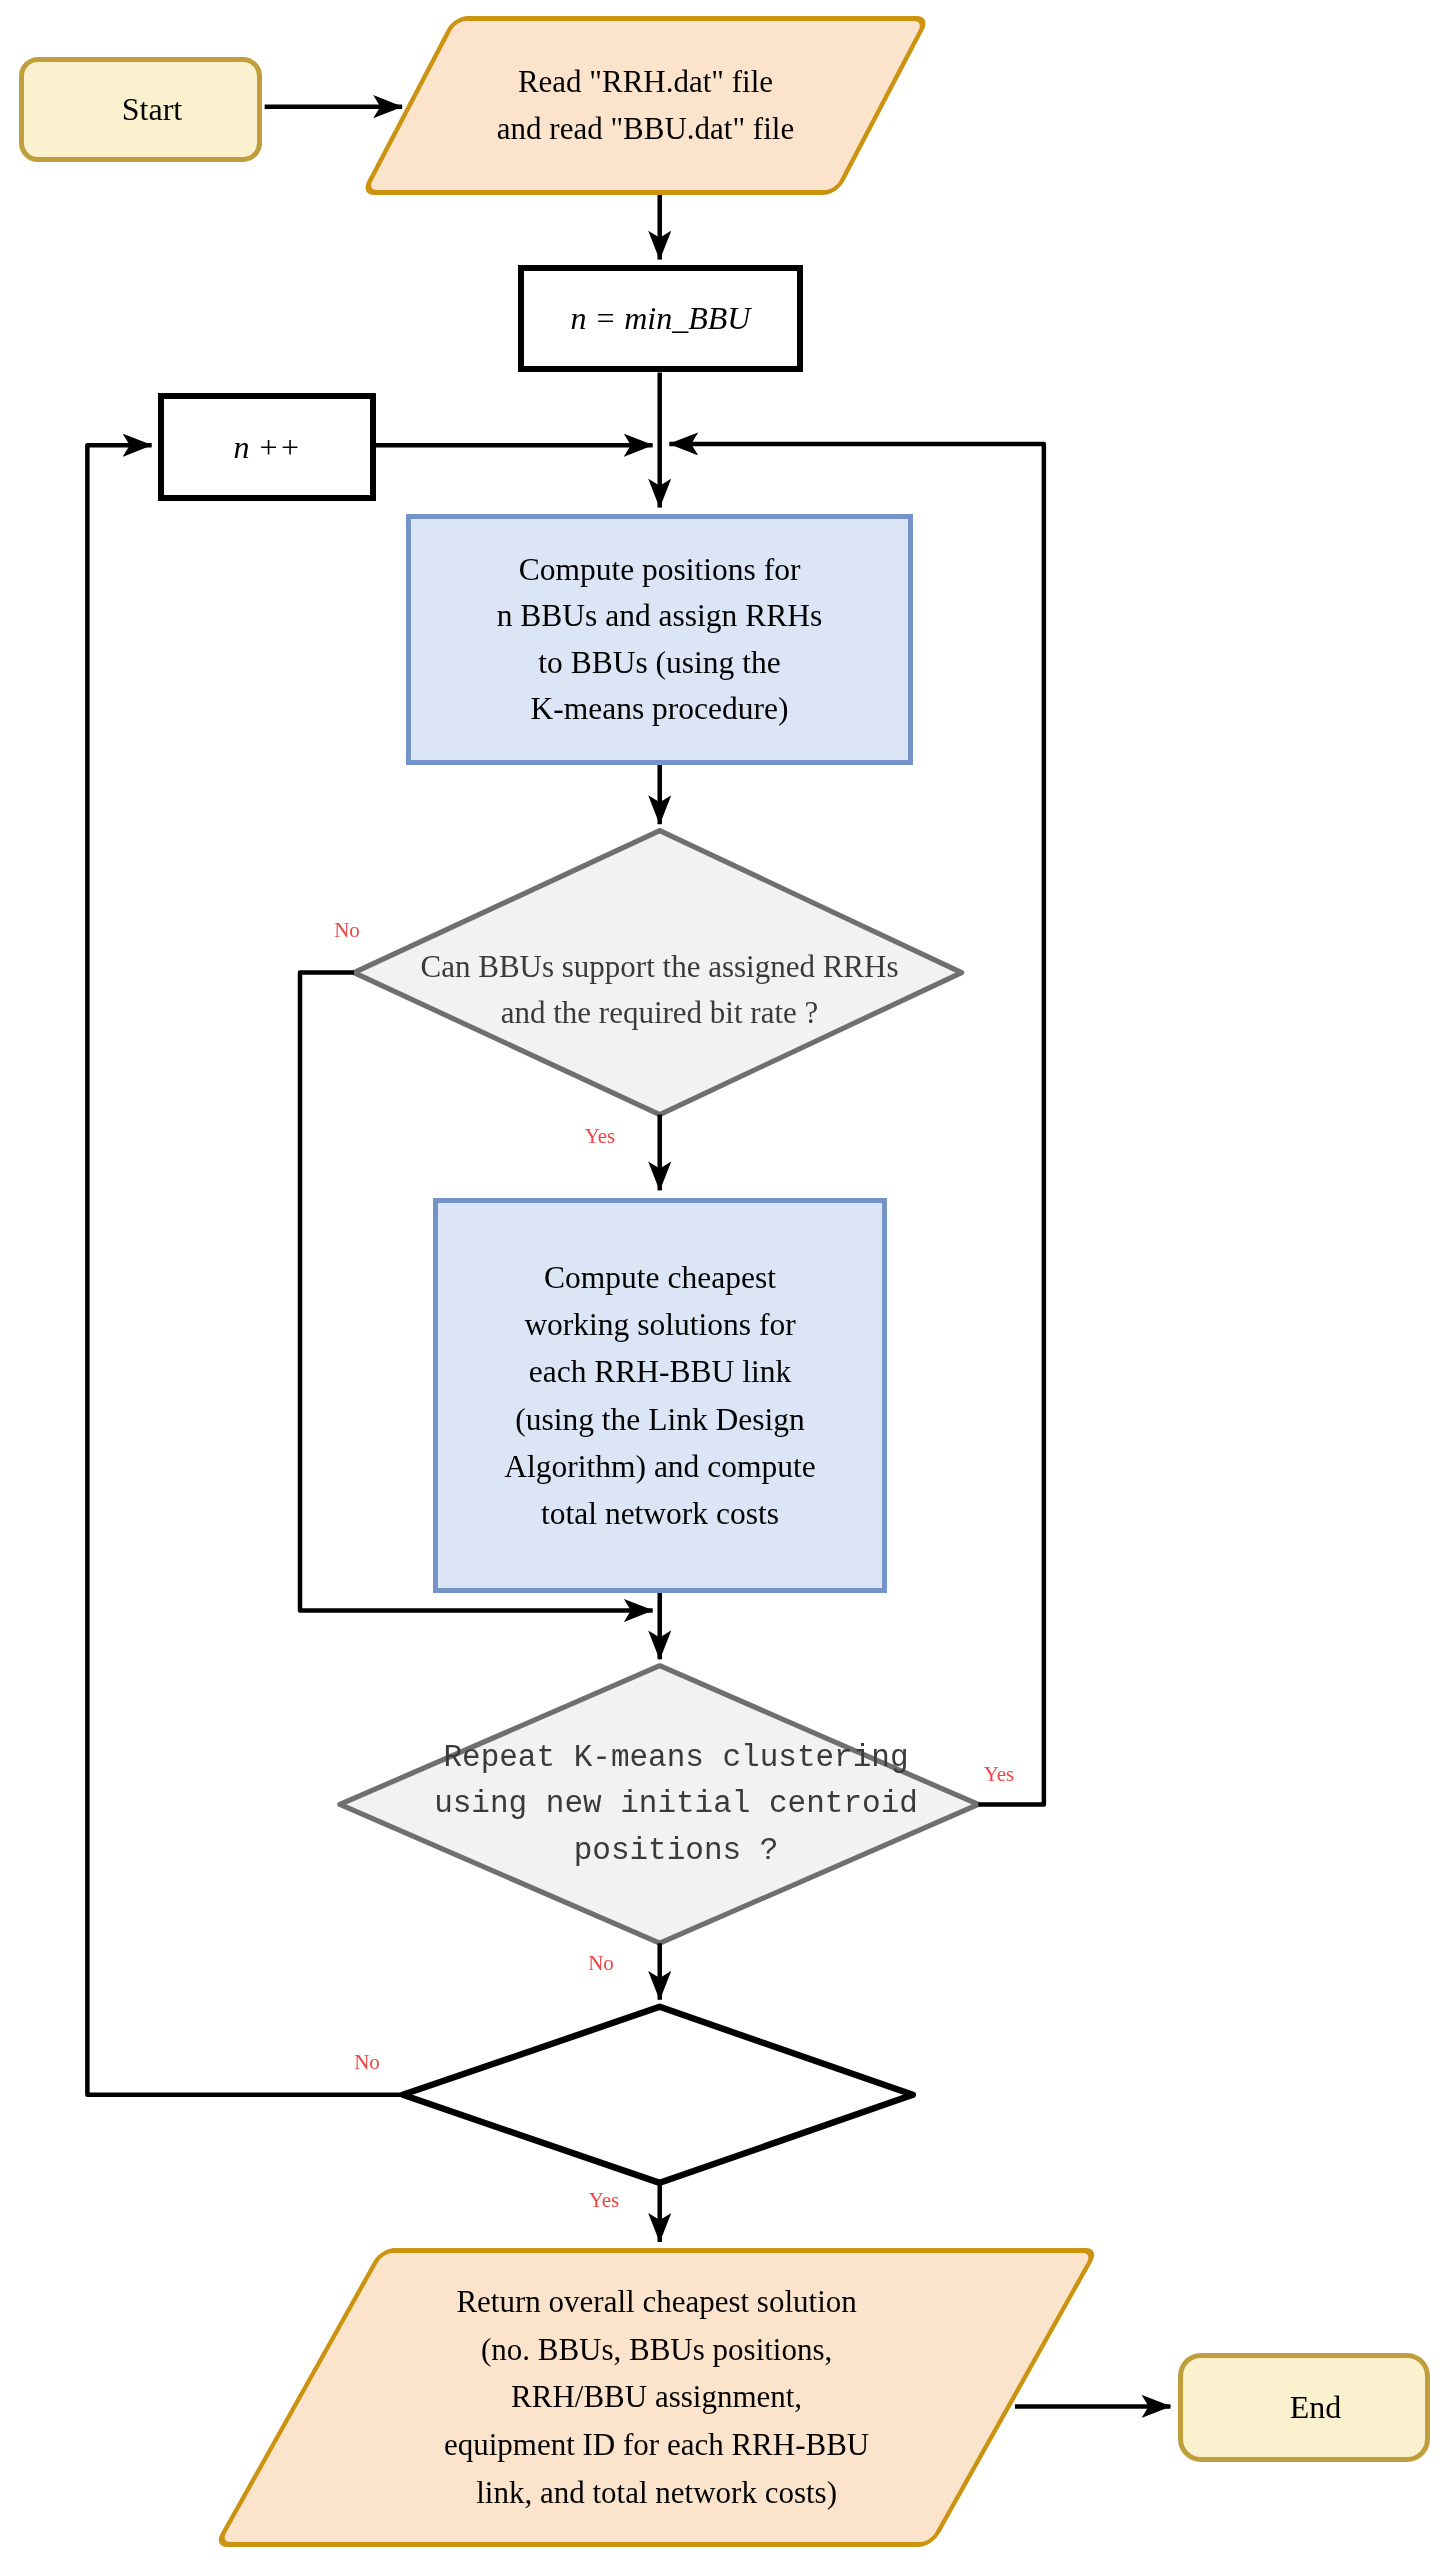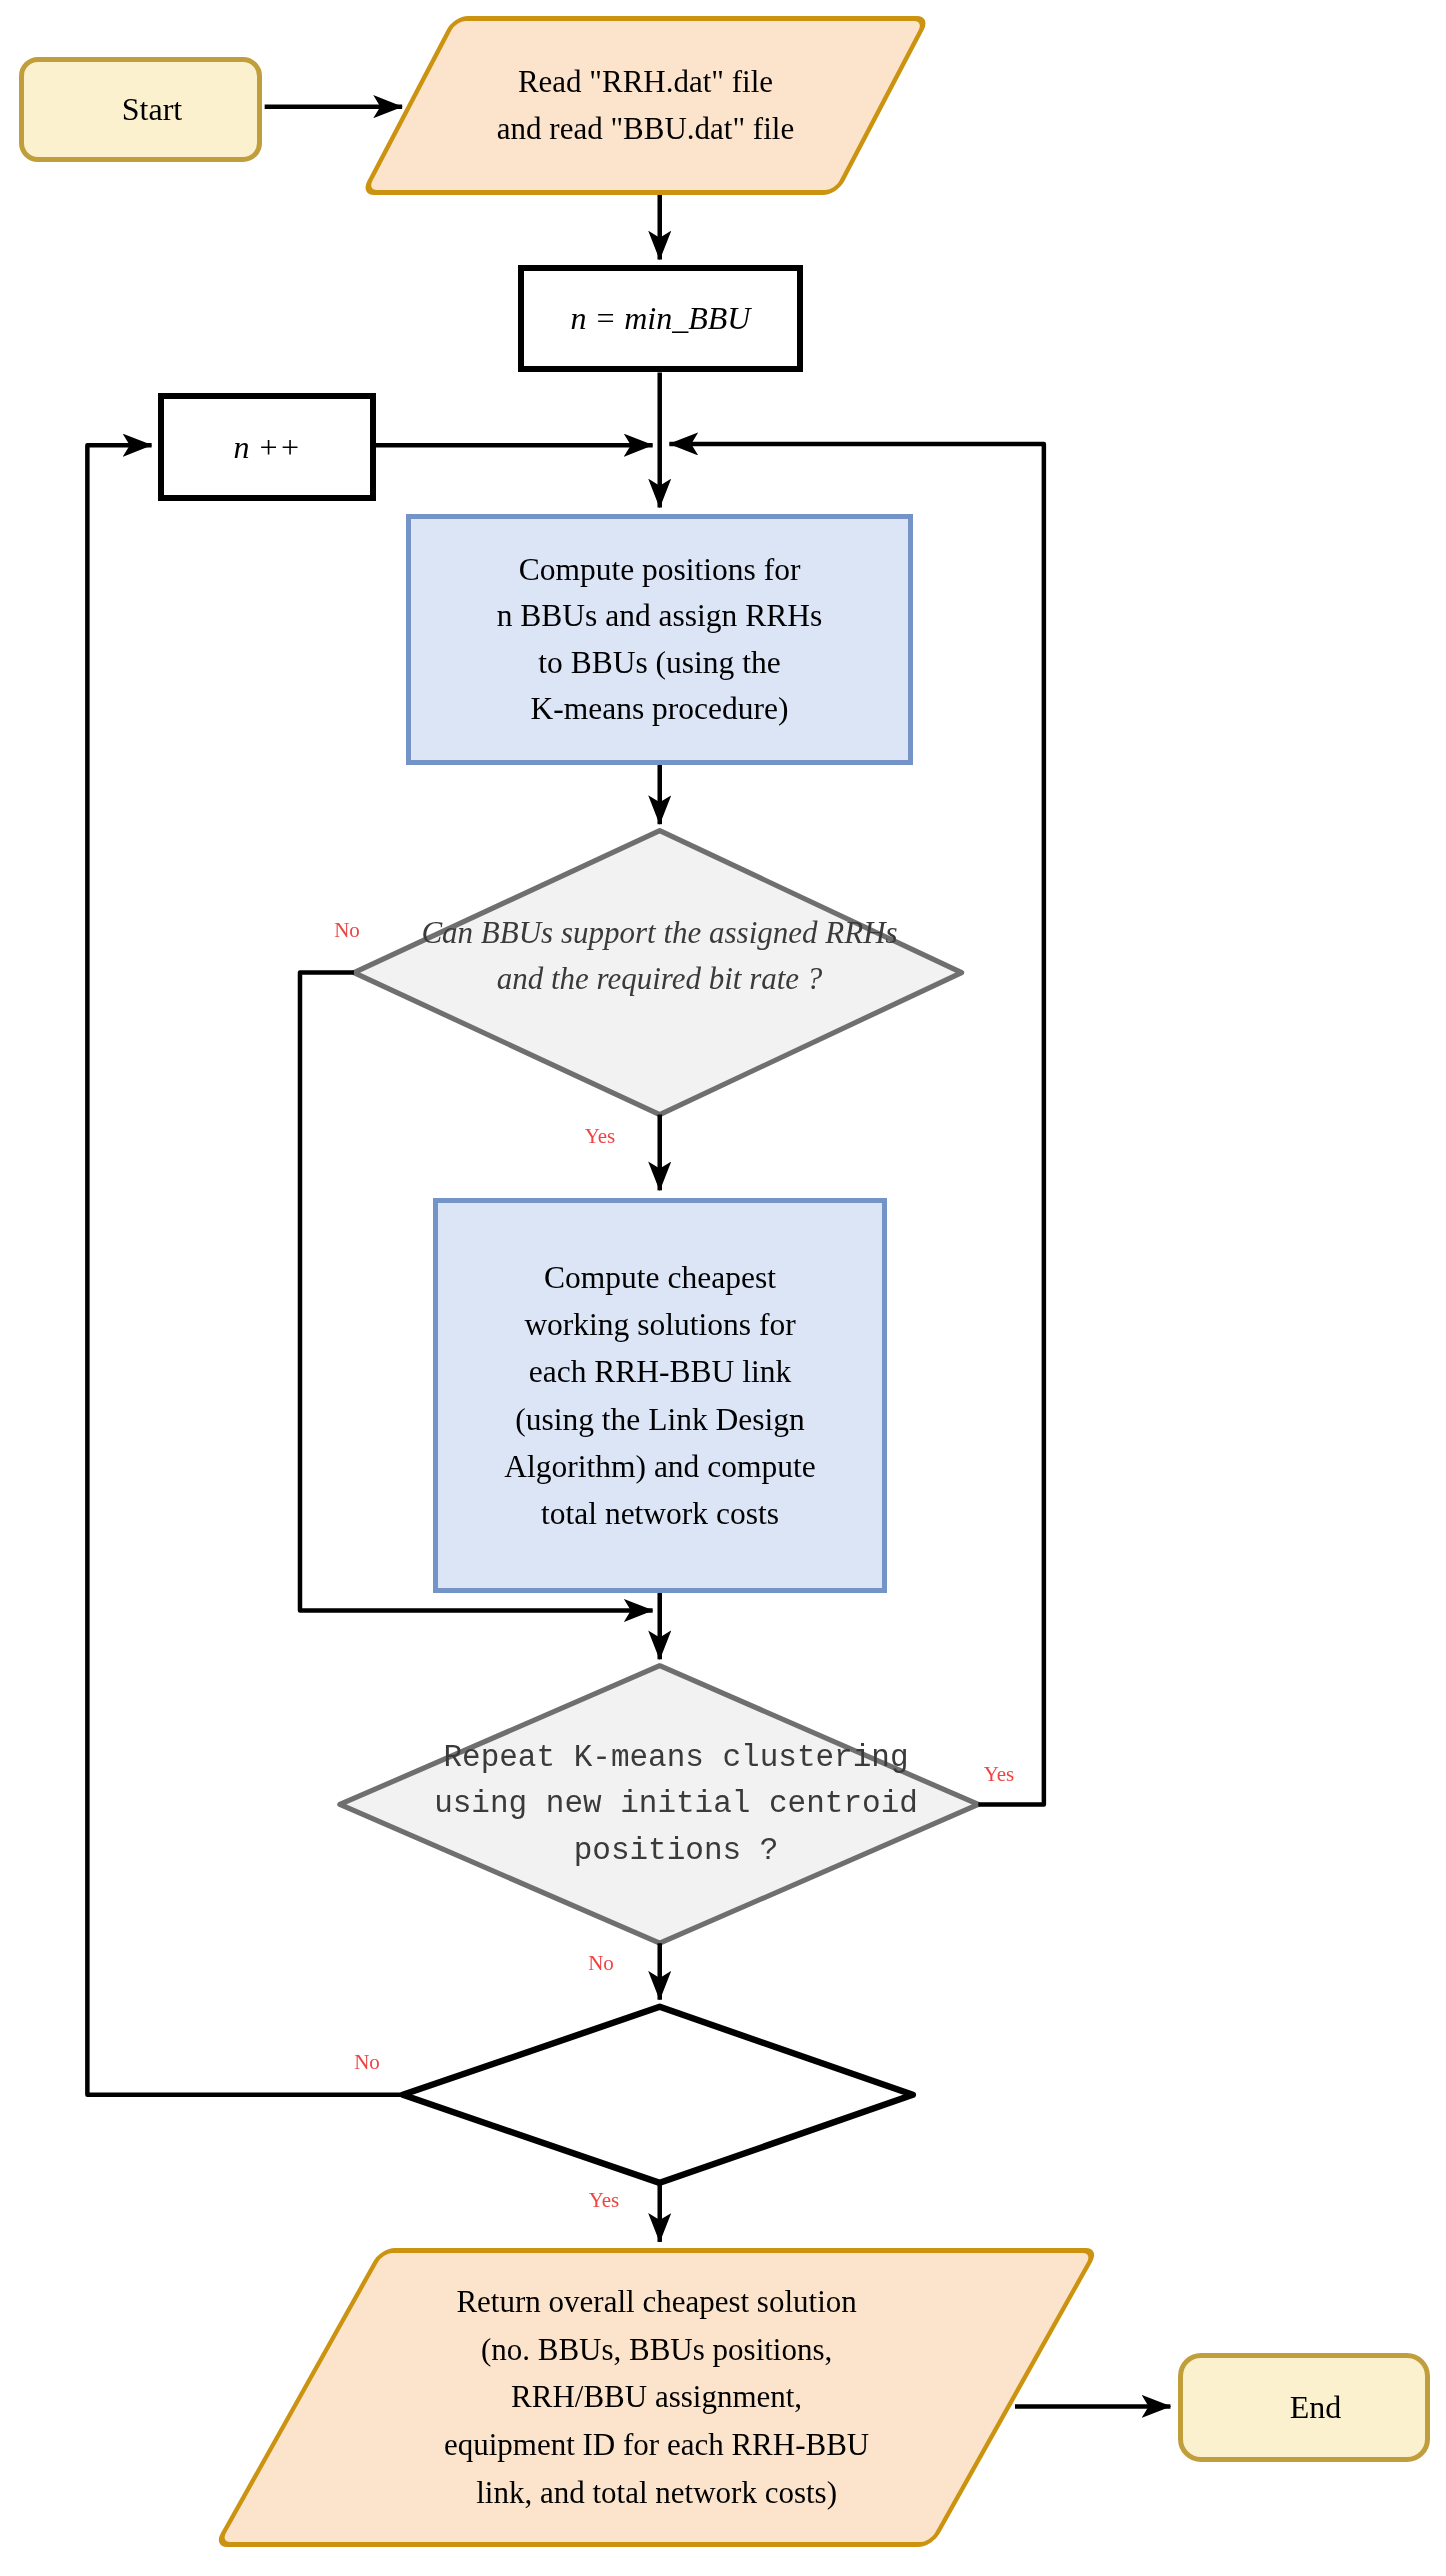--- a/index.html
+++ b/index.html
@@ -109,21 +109,21 @@
     <span class="lbl">n ++</span>
   </div>
 
   <div class="node proc-blue" style="left:406px;top:514px;width:507px;height:251px;">
     <span class="lbl">Compute positions for
 n BBUs and assign RRHs
 to BBUs (using the
 K-means procedure)</span>
   </div>
 
-  <div class="dlabel" style="left:409px;top:847px;width:501px;height:218px;font-style:italic;">Can BBUs
+  <div class="dlabel" style="left:409px;top:881px;width:501px;height:218px;">Can BBUs
 support the assigned
 RRHs and the required
 bit rate ?</div>
 
   <div class="node proc-blue n-link" style="left:433px;top:1198px;width:454px;height:395px;">
     <span class="lbl">Compute cheapest
 working solutions for
 each RRH-BBU link
 (using the Link Design
 Algorithm) and compute

